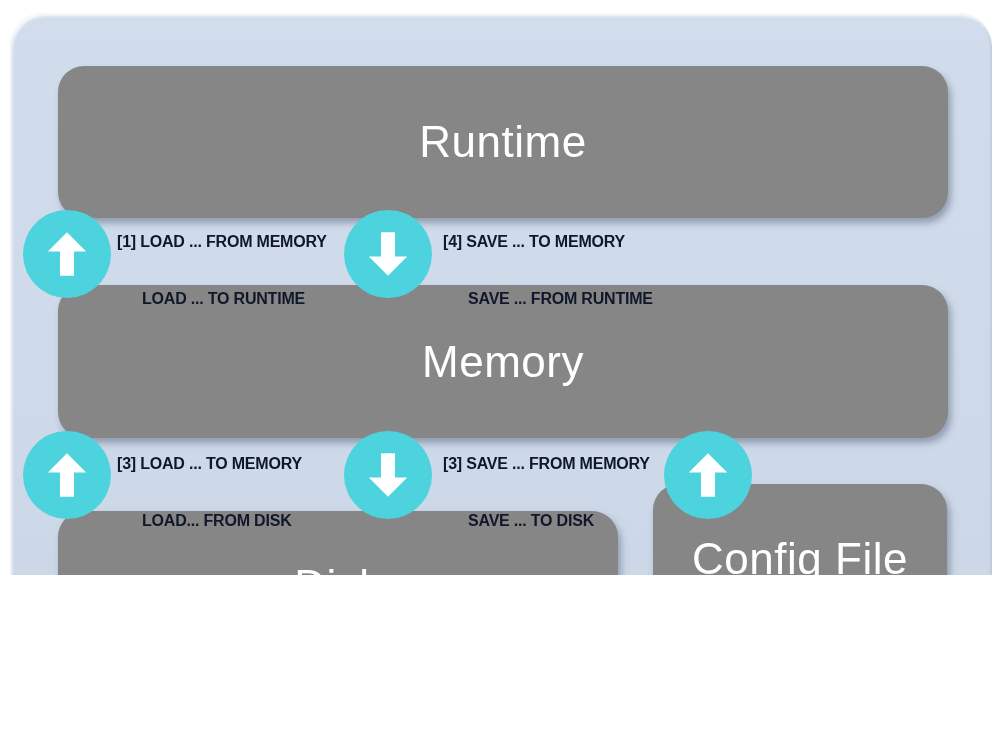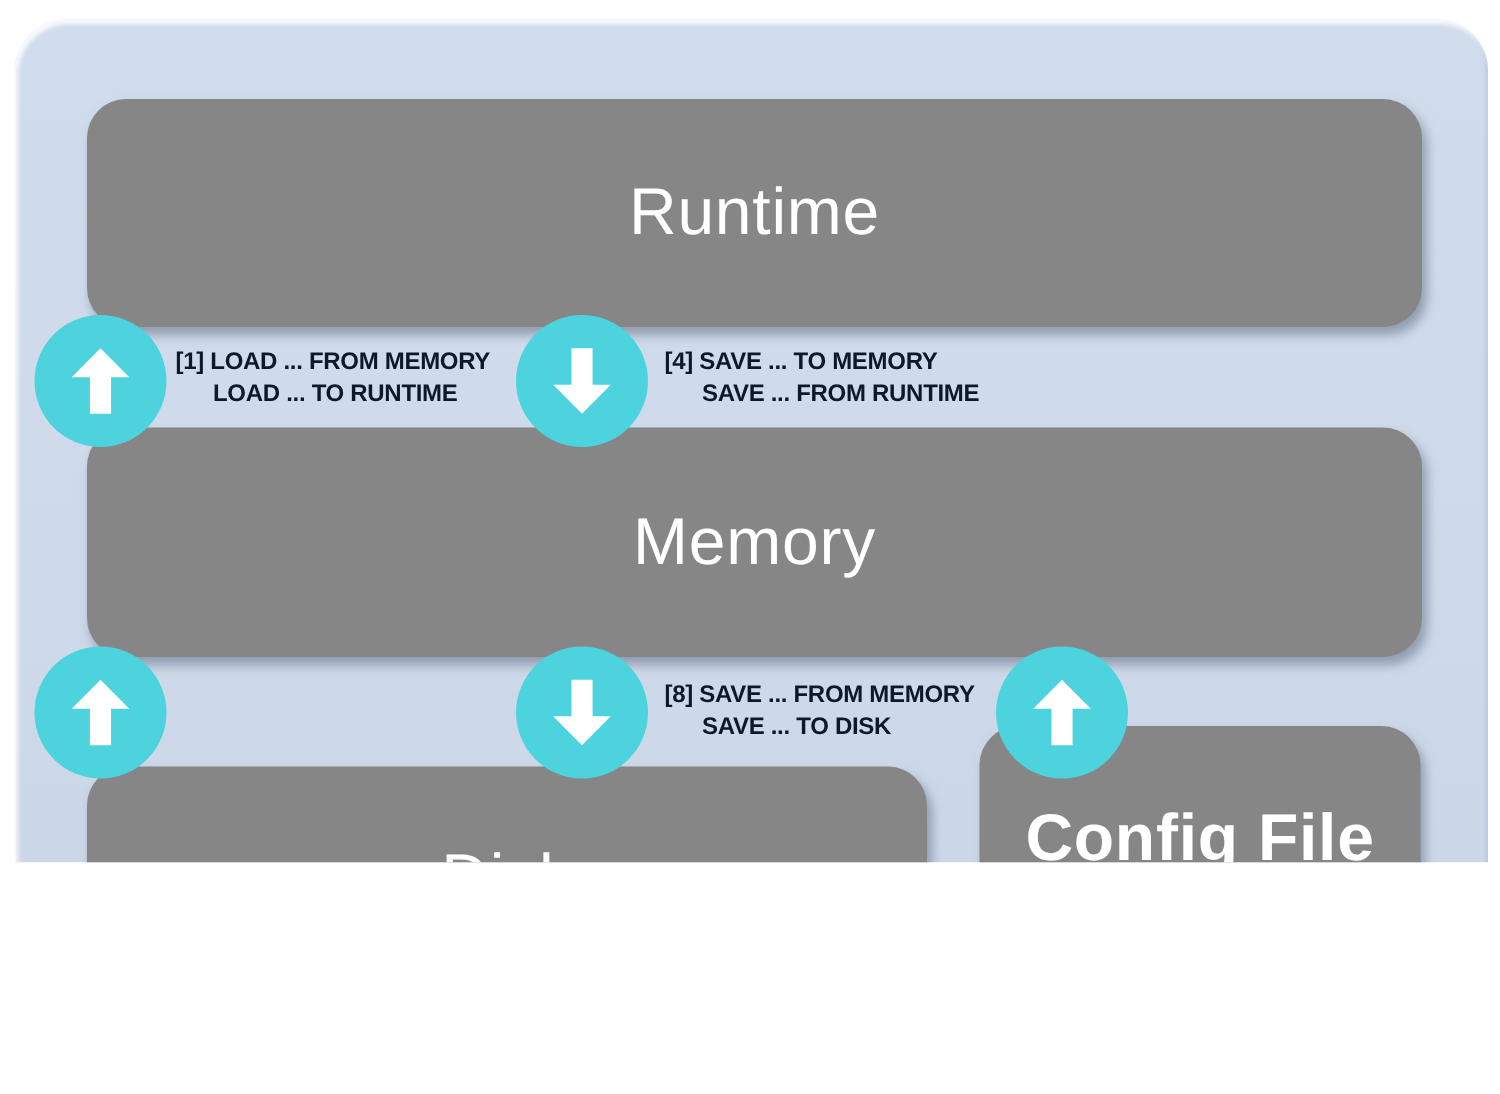--- a/index.html
+++ b/index.html
@@ -32,21 +32,21 @@
   }
   .box-title {
     color: #ffffff;
     font-size: 44px;
     letter-spacing: 0.5px;
     white-space: nowrap;
   }
   #box-runtime { left: 58px; top: 66px;  width: 890px; height: 152px; }
   #box-memory  { left: 58px; top: 285px; width: 890px; height: 153px; }
   #box-disk    { left: 58px; top: 511px; width: 560px; height: 150px; }
-  #box-config  { left: 653px; top: 484px; width: 294px; height: 150px; font-weight: bold; }
+  #box-config  { left: 653px; top: 484px; width: 294px; height: 150px; }
 
   .arrow-circle {
     position: absolute;
     width: 88px; height: 88px;
     border-radius: 50%;
     background: #4cd3de;
     display: flex;
     align-items: center;
     justify-content: center;
   }
@@ -60,21 +60,21 @@
 
   .step-label {
     position: absolute;
     font-size: 16px;
     font-weight: bold;
     color: #0f172a;
     line-height: 21px;
     white-space: nowrap;
     letter-spacing: -0.2px;
   }
-  .step-label .line2 { margin-left: 25px; }
+  .step-label .line2 { margin-left: 25px; margin-top: 36px; }
   #label-1 { left: 117px; top: 231px; }
   #label-2 { left: 443px; top: 231px; }
   #label-3 { left: 117px; top: 453px; }
   #label-4 { left: 443px; top: 453px; }
   #label-5 { left: 762px; top: 453px; }
 </style>
 </head>
 <body>
 
 <div class="stage">
@@ -120,17 +120,21 @@
   </div>
 
   <div class="step-label" id="label-1">
     <div class="line1">[1] LOAD ... FROM MEMORY</div>
     <div class="line2">LOAD ... TO RUNTIME</div>
   </div>
   <div class="step-label" id="label-2">
     <div class="line1">[4] SAVE ... TO MEMORY</div>
     <div class="line2">SAVE ... FROM RUNTIME</div>
   </div>
+  <div class="step-label" id="label-3">
+    <div class="line1">[3] LOAD ... TO MEMORY</div>
+    <div class="line2">LOAD... FROM DISK</div>
+  </div>
   <div class="step-label" id="label-4">
-    <div class="line1">[8] SAVE ... FROM MEMORY</div>
+    <div class="line1">[3] SAVE ... FROM MEMORY</div>
     <div class="line2">SAVE ... TO DISK</div>
   </div>
 </div>
 
 </body></html>

